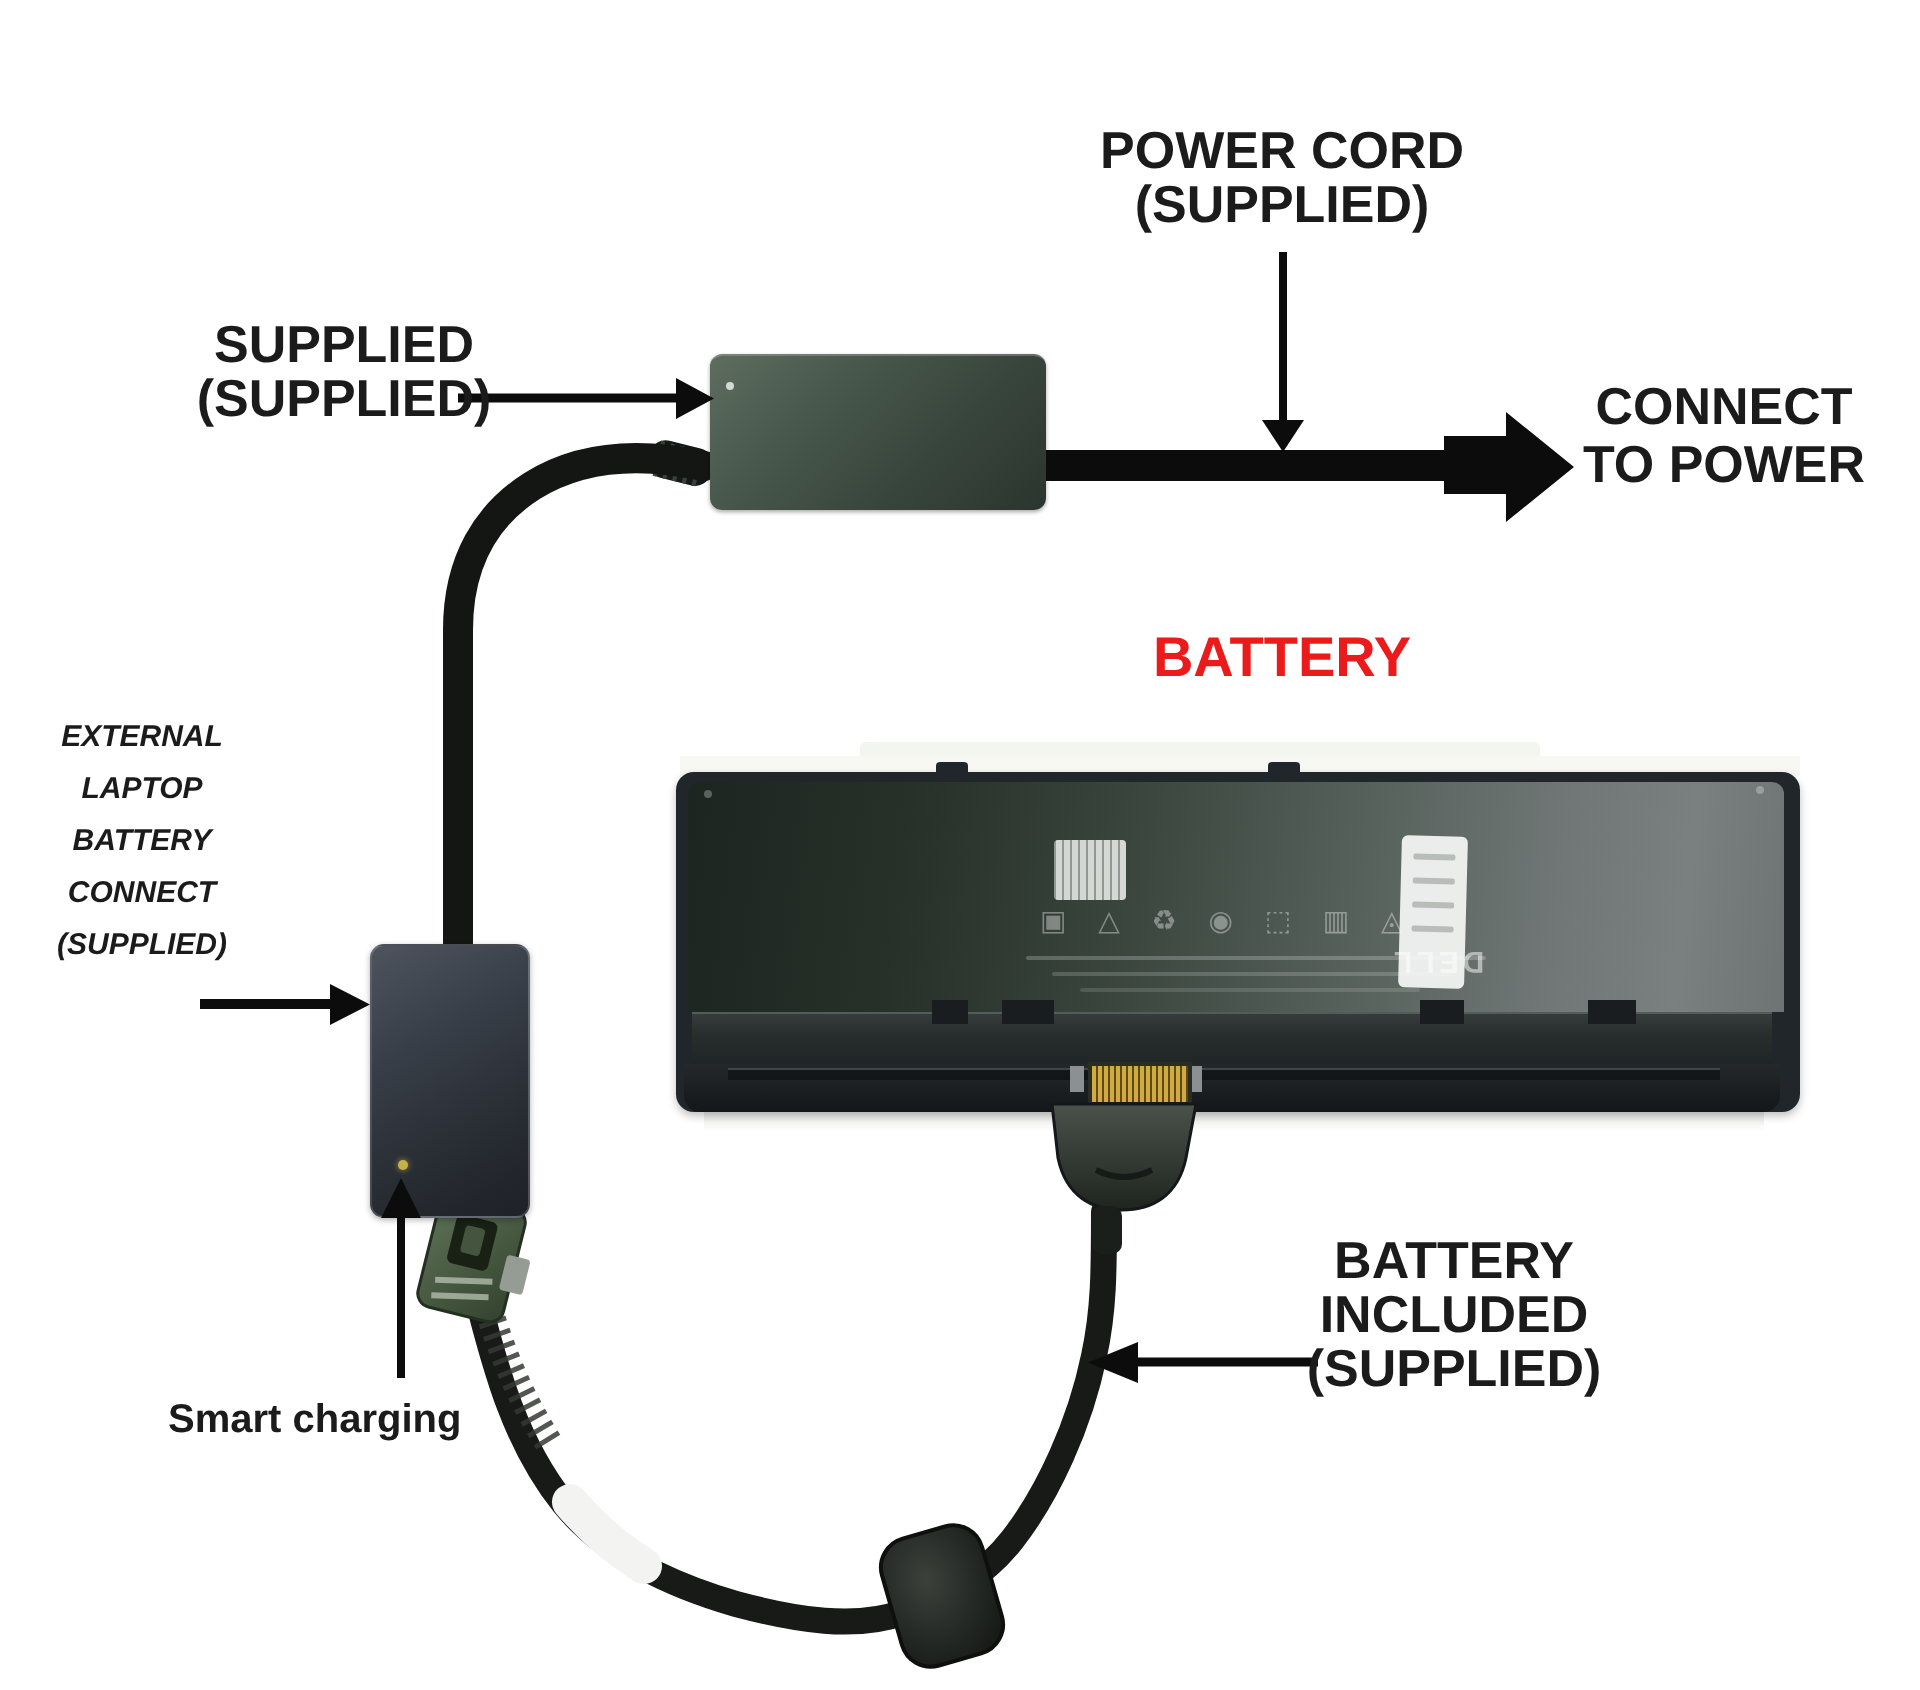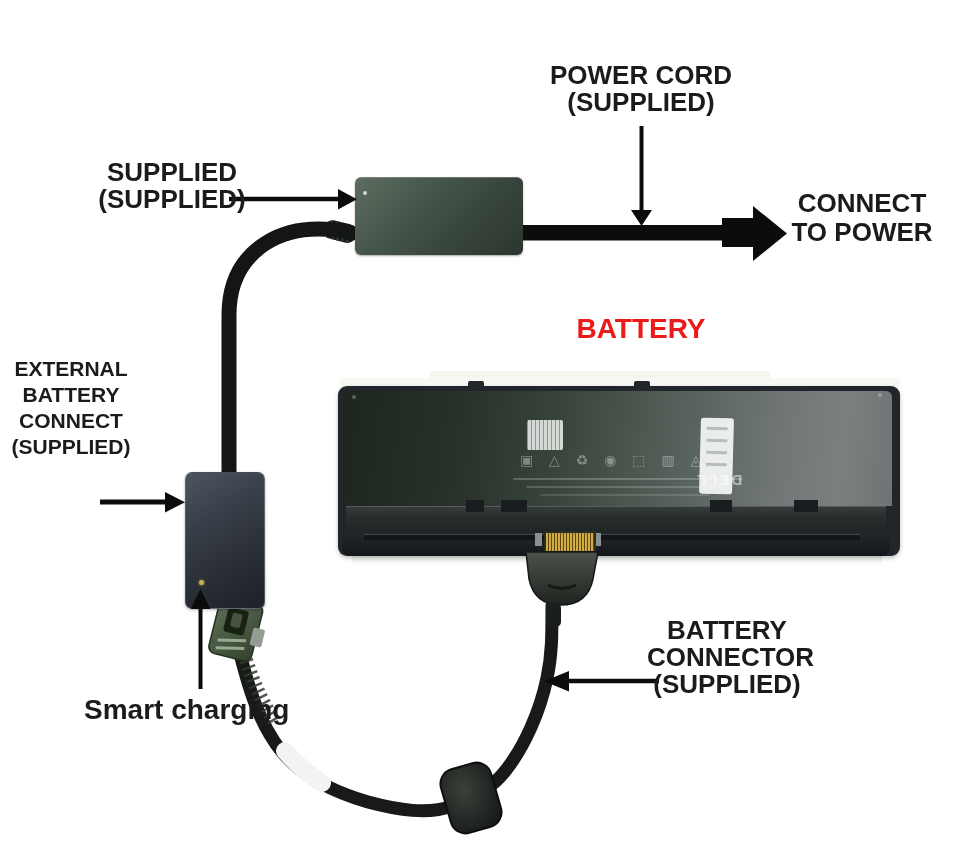--- a/index.html
+++ b/index.html
@@ -8,22 +8,22 @@
     font-family:"Liberation Sans",sans-serif;color:var(--annotation-text,#1b1b1b);
   }
   .abs{position:absolute;}
   
   .lbl{position:absolute;text-align:center;font-weight:600;font-size:26px;line-height:27px;
        color:var(--annotation-text,#1b1b1b);white-space:nowrap;}
   .lbl span{display:block;}
   .lbl-power-cord{left:531px;top:62px;width:220px;}
   .lbl-connect{left:786px;top:189px;width:152px;line-height:29px;}
   .lbl-ac{left:77px;top:159px;width:190px;}
-  .lbl-external{left:6px;top:356px;width:130px;font-size:21px;line-height:26px;}
-  .lbl-smart{left:84px;top:697px;width:190px;text-align:left;font-size:28px;line-height:26px;}
+  .lbl-external{left:6px;top:356px;width:130px;font-size:15px;line-height:26px;font-style:italic;}
+  .lbl-smart{left:84px;top:697px;width:190px;text-align:left;font-size:20px;line-height:26px;}
   .lbl-cable{left:647px;top:617px;width:160px;}
   .lbl-red{left:431px;top:313px;width:420px;font-size:28px;line-height:32px;
            color:var(--notice-red,#ec1b1b);}
   
   .backdrop-a{left:430px;top:371px;width:340px;height:17px;background:#f3f5ef;border-radius:3px;}
   .backdrop-b{left:340px;top:378px;width:560px;height:10px;background:#f7f8f4;}
   .backdrop-c{left:352px;top:556px;width:530px;height:10px;background:linear-gradient(#e8eae6,#ffffff);}
   
   .adapter{left:355px;top:177px;width:168px;height:77px;border-radius:6px;
     background:linear-gradient(135deg,#5e6d60 0%,#49594d 30%,#38453c 65%,#2b352f 100%);
@@ -208,28 +208,29 @@
     <span>SUPPLIED</span>
     <span>(SUPPLIED)</span>
   </div>
 
   <div class="lbl lbl-red">
     <span>BATTERY</span>
   </div>
 
   <div class="lbl lbl-external">
     <span>EXTERNAL</span>
+    <span>LAPTOP</span>
     <span>BATTERY</span>
     <span>CONNECT</span>
     <span>(SUPPLIED)</span>
   </div>
 
   <div class="lbl lbl-smart">
     <span>Smart charging</span>
   </div>
 
   <div class="lbl lbl-cable">
     <span>BATTERY</span>
-    <span>CONNECTOR</span>
+    <span>INCLUDED</span>
     <span>(SUPPLIED)</span>
   </div>
 
 </div>
 
 </body></html>

